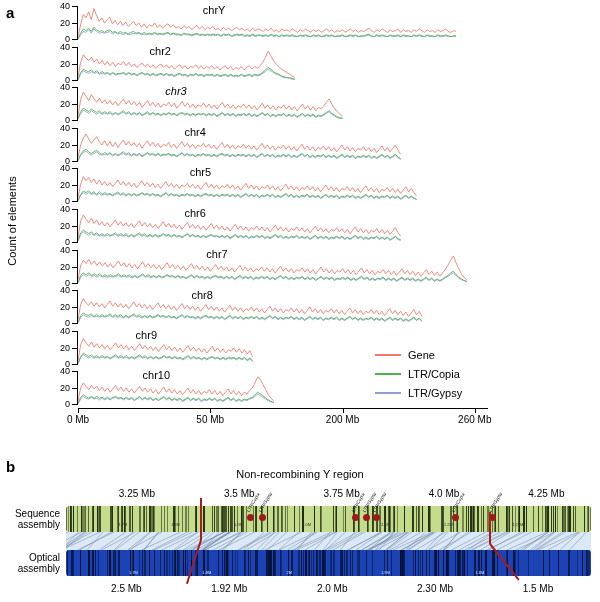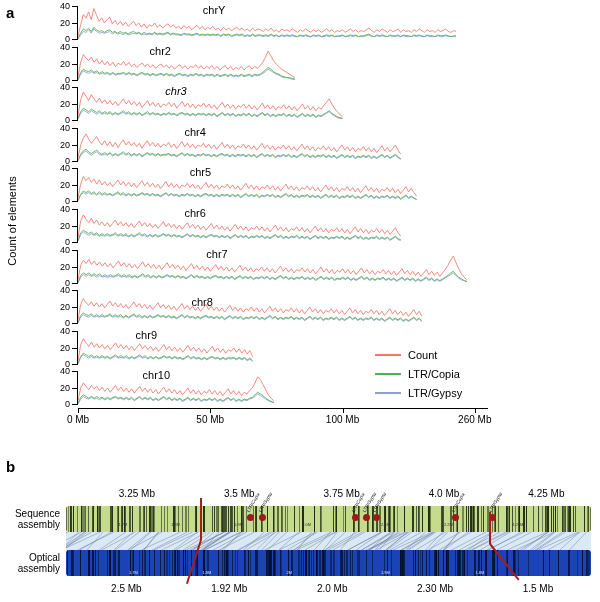--- a/index.html
+++ b/index.html
@@ -239,53 +239,54 @@
       </div>
     </div>
 
   <div id="xaxis" style="left: 78px; width: 410px;"></div>
   <div id="xticks-container">
       <div class="xtick" style="left: 78px;"></div>
       <div class="xticklab" style="left: 78px;">0 Mb</div>
       <div class="xtick" style="left: 210.258px;"></div>
       <div class="xticklab" style="left: 210.258px;">50 Mb</div>
       <div class="xtick" style="left: 342.516px;"></div>
-      <div class="xticklab" style="left: 342.516px;">100 Mb</div>
+      <div class="xticklab" style="left: 342.516px;">200 Mb</div>
       <div class="xtick" style="left: 474.774px;"></div>
       <div class="xticklab" style="left: 474.774px;">260 Mb</div>
     </div>
 
   <div id="legend">
     <div class="row">
       <div class="swatch" style="background:#f2776a"></div>
-      <div>Count</div>
+      <div>Gene</div>
     </div>
     <div class="row">
       <div class="swatch" style="background:#4caf50"></div>
       <div>LTR/Copia</div>
     </div>
     <div class="row">
       <div class="swatch" style="background:#8f9fd4"></div>
       <div>LTR/Gypsy</div>
     </div>
   </div>
 <div class="chrlabel" style="left: 202.825px; top: 4px;">chrY</div>
     <div class="chrlabel" style="left: 149.578px; top: 44.6px;">chr2</div>
     <div class="chrlabel" style="left: 165.29px; top: 85.2px; font-style: italic;">chr3</div>
     <div class="chrlabel" style="left: 184.494px; top: 125.8px;">chr4</div>
     <div class="chrlabel" style="left: 189.732px; top: 166.4px;">chr5</div>
     <div class="chrlabel" style="left: 184.494px; top: 207px;">chr6</div>
     <div class="chrlabel" style="left: 206.317px; top: 247.6px;">chr7</div>
-    <div class="chrlabel" style="left: 191.477px; top: 296px;">chr8</div>
+    <div class="chrlabel" style="left: 191.477px; top: 289px;">chr8</div>
     <div class="chrlabel" style="left: 135.612px; top: 328.8px;">chr9</div>
     <div class="chrlabel" style="left: 142.595px; top: 369.4px;">chr10</div>
   </div>
 
 <div id="panel-b">
   <div class="panel-letter" id="panel-b-letter" style="position:absolute;left:6px;top:6px;">b</div>
+  <div id="nry-title">Non-recombining Y region</div>
 
   <div id="toplabels">
       <div class="toplab" style="left: 136.875px;">3.25 Mb</div>
       <div class="toplab" style="left: 239.25px;">3.5 Mb</div>
       <div class="toplab" style="left: 341.625px;">3.75 Mb</div>
       <div class="toplab" style="left: 444px;">4.0 Mb</div>
       <div class="toplab" style="left: 546.375px;">4.25 Mb</div>
     </div>
   <div id="botlabels">
       <div class="botlab" style="left: 126.375px;">2.5 Mb</div>

